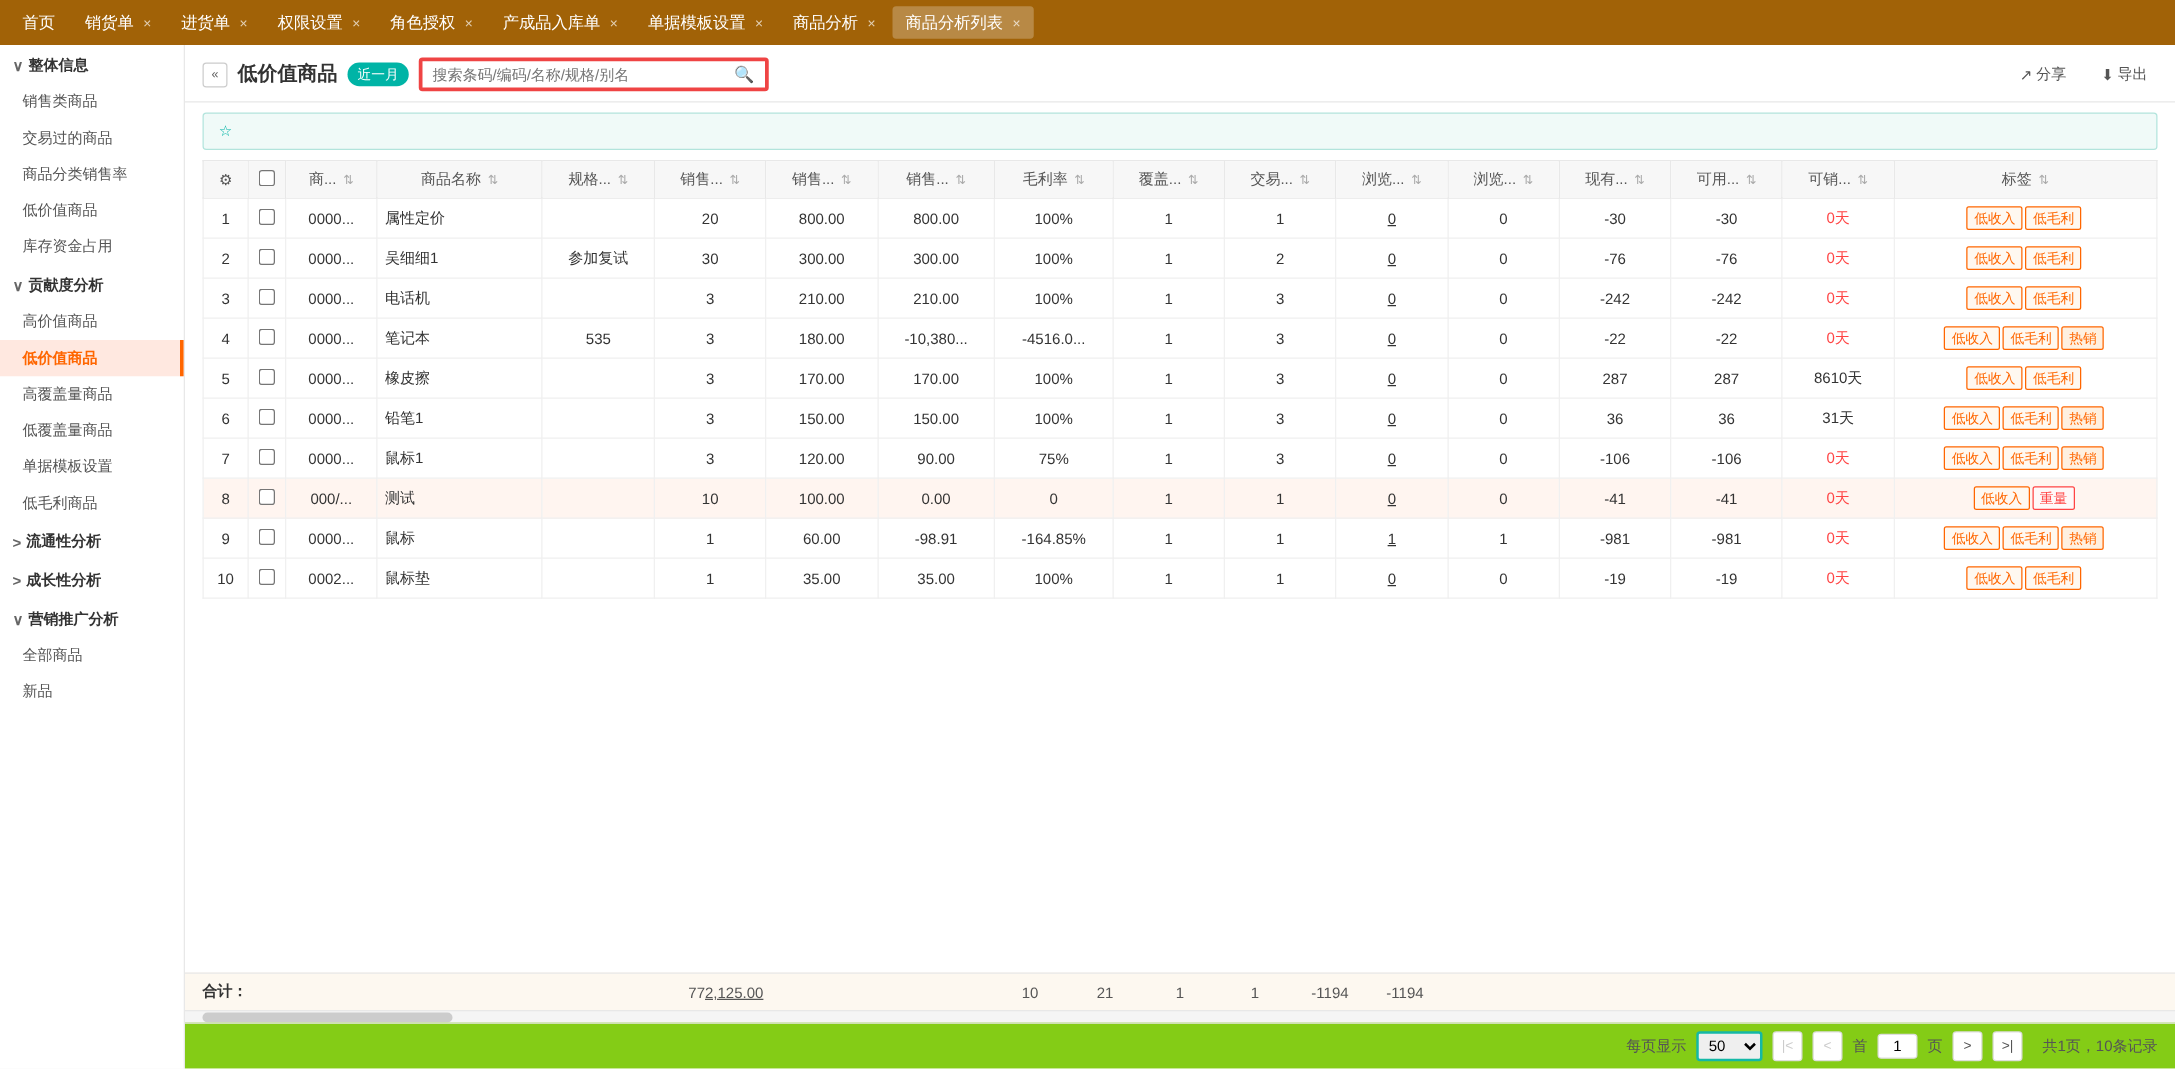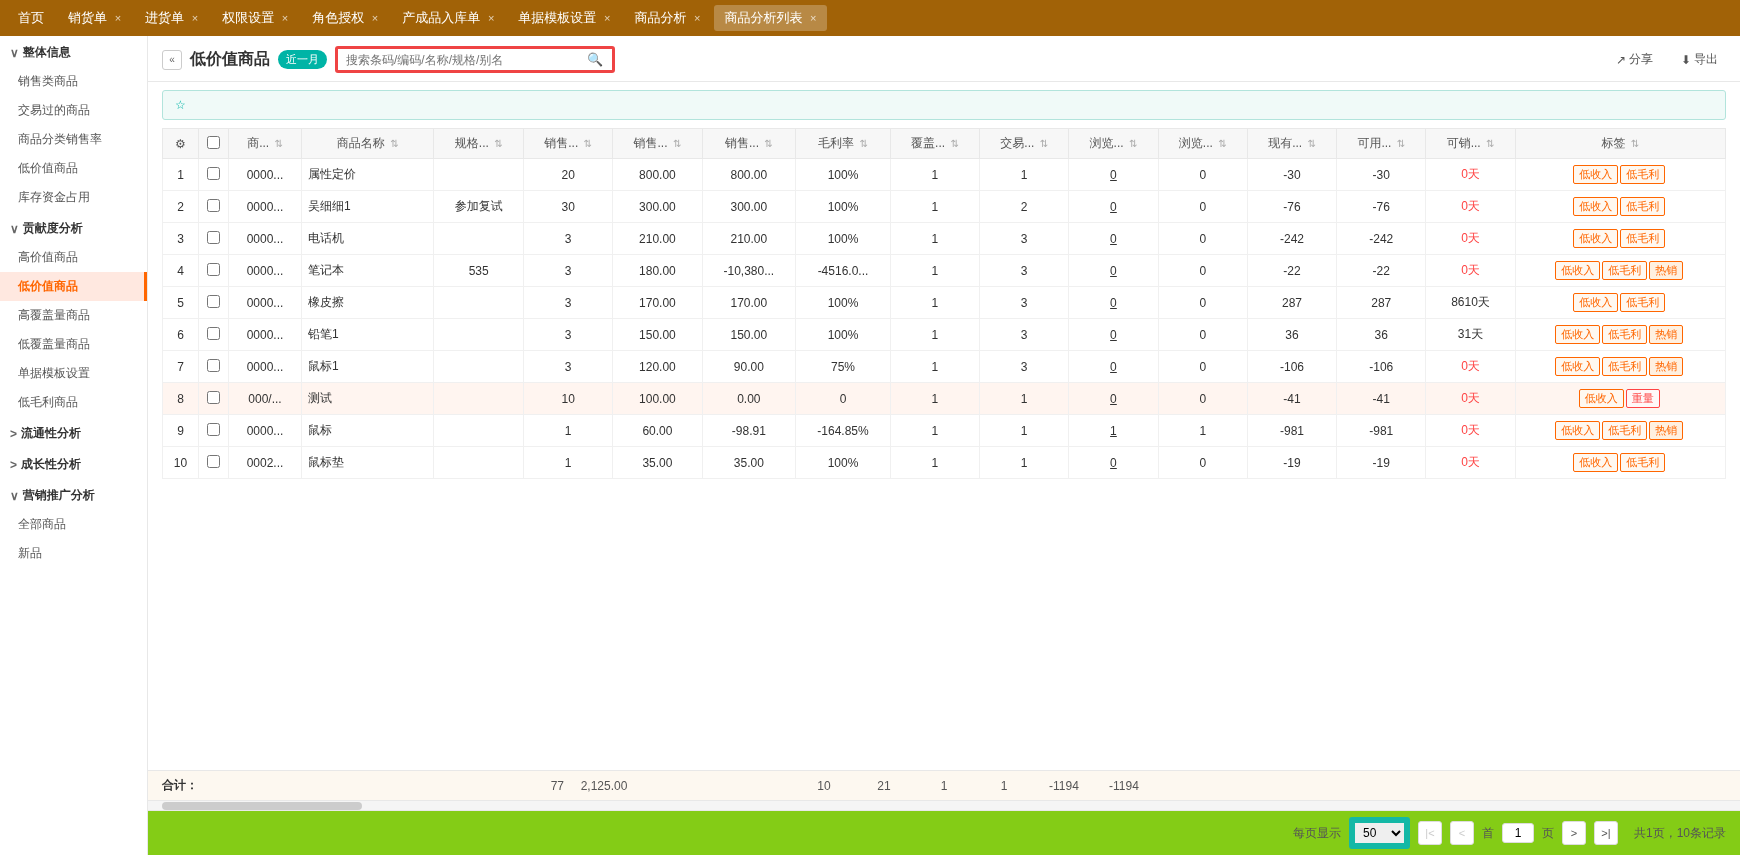--- a/index.html
+++ b/index.html
@@ -210,21 +210,21 @@
       display: flex;
       align-items: center;
       justify-content: flex-end;
       padding: 6px 14px;
       border-top: 1px solid #e8e8e8;
       gap: 8px;
       background: #84cc16;
     }
     .pagination-bar .page-size-label { color: #555; }
     .page-size-select {
-      border: 6px solid #14b8a6;
+      border: 2px solid #14b8a6;
       border-radius: 3px;
       padding: 2px 4px;
       font-size: 12px;
     }
     .pag-btn {
       width: 24px; height: 24px;
       border: 1px solid #ddd;
       background: #fff;
       border-radius: 3px;
       cursor: pointer;
@@ -544,21 +544,21 @@
 
     <div class="table-footer">
       <span class="footer-label">合计：</span>
       <div style="display:flex; gap:0; flex:1; align-items:center;">
         <div style="width:36px"></div>
         <div style="width:30px"></div>
         <div style="width:70px"></div>
         <div style="min-width:90px"></div>
         <div style="width:60px"></div>
         <div style="width:60px; text-align:right;">77</div>
-        <div style="width:80px; text-align:center;">2,125.00</div>
+        <div style="width:80px; text-align:left;text-decoration:underline;">2,125.00</div>
         <div style="width:80px"></div>
         <div style="width:70px"></div>
         <div style="width:60px; text-align:center;">10</div>
         <div style="width:60px; text-align:center;">21</div>
         <div style="width:60px; text-align:center;">1</div>
         <div style="width:60px; text-align:center;">1</div>
         <div style="width:60px; text-align:center;">-1194</div>
         <div style="width:60px; text-align:center;">-1194</div>
       </div>
     </div>

